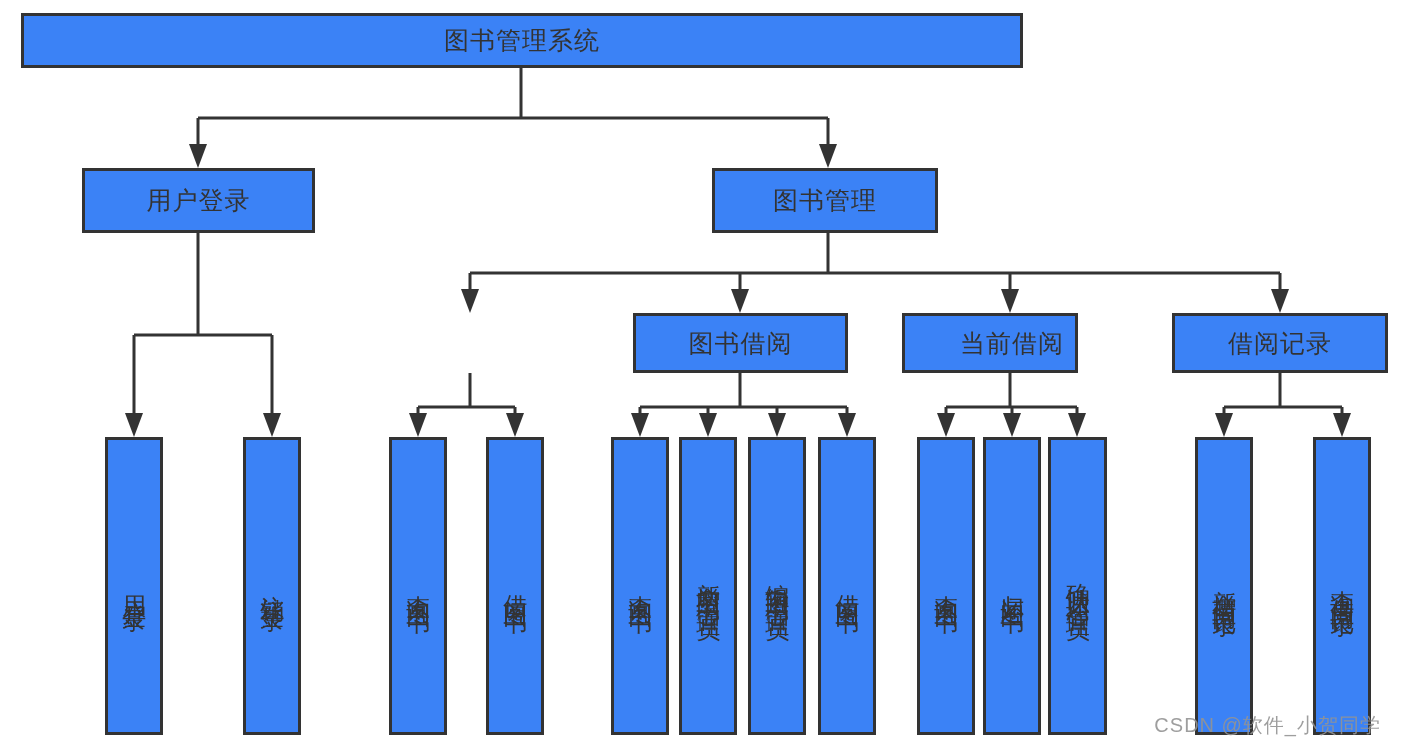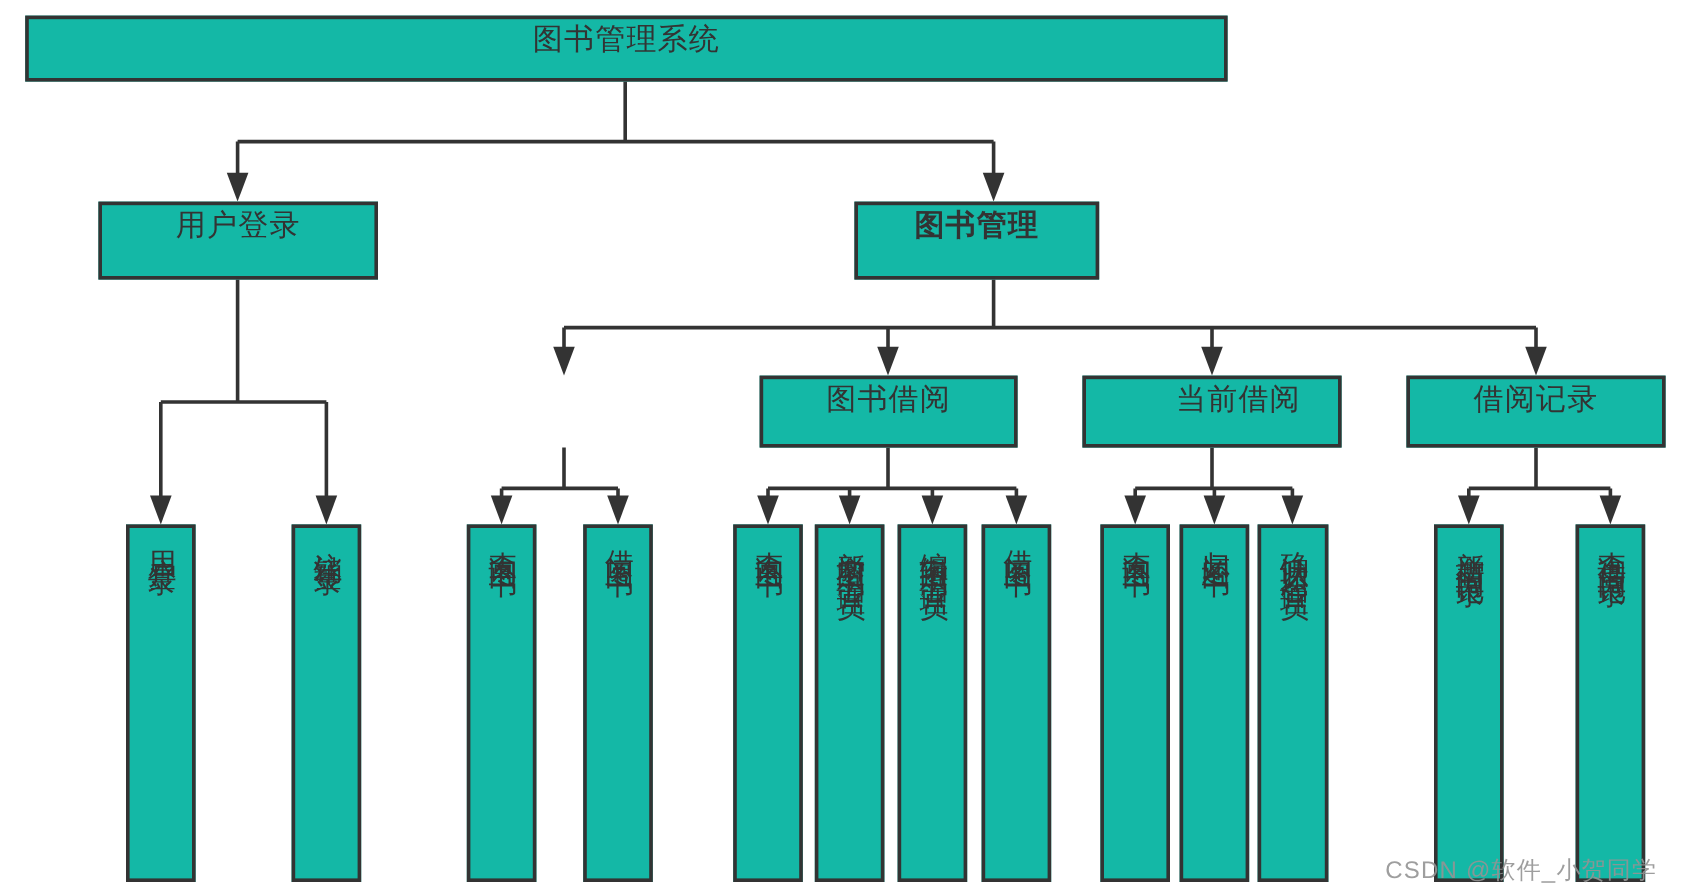--- a/index.html
+++ b/index.html
@@ -3,22 +3,22 @@
 <meta charset="utf-8">
 <style>
   * { margin:0; padding:0; box-sizing:border-box; }
   html,body { background:#ffffff; }
   .canvas {
     position:relative; width:1405px; height:747px; background:#ffffff;
     font-family:"Liberation Sans", sans-serif; color:#333333; overflow:hidden;
   }
   .connectors { position:absolute; left:0; top:0; width:1405px; height:747px; }
   .node {
-    position:absolute; background:#14b8a6; border:3px solid #333333;
-    display:flex; align-items:flex-start; justify-content:center;
+    position:absolute; background:#3b82f6; border:3px solid #333333;
+    display:flex; align-items:center; justify-content:center;
   }
   .hlabel { font-size:25px; letter-spacing:1px; white-space:nowrap; }
   .vlabel {
     writing-mode:vertical-rl; text-orientation:mixed;
     font-size:24px; letter-spacing:5px; line-height:1.1; white-space:nowrap;
   }
   .watermark {
     position:absolute; top:712px; right:24px; z-index:5;
     font-size:20px; color:rgba(148,148,148,0.9); letter-spacing:1px; white-space:nowrap;
   }
@@ -91,28 +91,28 @@
     </g>
   </svg>
 
   <div class="node" style="left:21px; top:13px; width:1002px; height:55px;">
     <span class="hlabel">图书管理系统</span>
   </div>
 
   <div class="node" style="left:82px; top:168px; width:233px; height:65px;">
     <span class="hlabel">用户登录</span>
   </div>
-  <div class="node" style="left:712px; top:168px; width:204px; height:65px;font-weight:bold;">
+  <div class="node" style="left:712px; top:168px; width:226px; height:65px;">
     <span class="hlabel">图书管理</span>
   </div>
 
   <div class="node" style="left:633px; top:313px; width:215px; height:60px;">
     <span class="hlabel">图书借阅</span>
   </div>
-  <div class="node" style="left:902px; top:313px; width:216px; height:60px;padding-left:44px;">
+  <div class="node" style="left:902px; top:313px; width:176px; height:60px;padding-left:44px;">
     <span class="hlabel">当前借阅</span>
   </div>
   <div class="node" style="left:1172px; top:313px; width:216px; height:60px;">
     <span class="hlabel">借阅记录</span>
   </div>
 
   <div class="node vbox" style="left:105px; top:437px; width:58px; height:298px;">
     <span class="vlabel">用户登录</span>
   </div>
   <div class="node vbox" style="left:243px; top:437px; width:58px; height:298px;">

